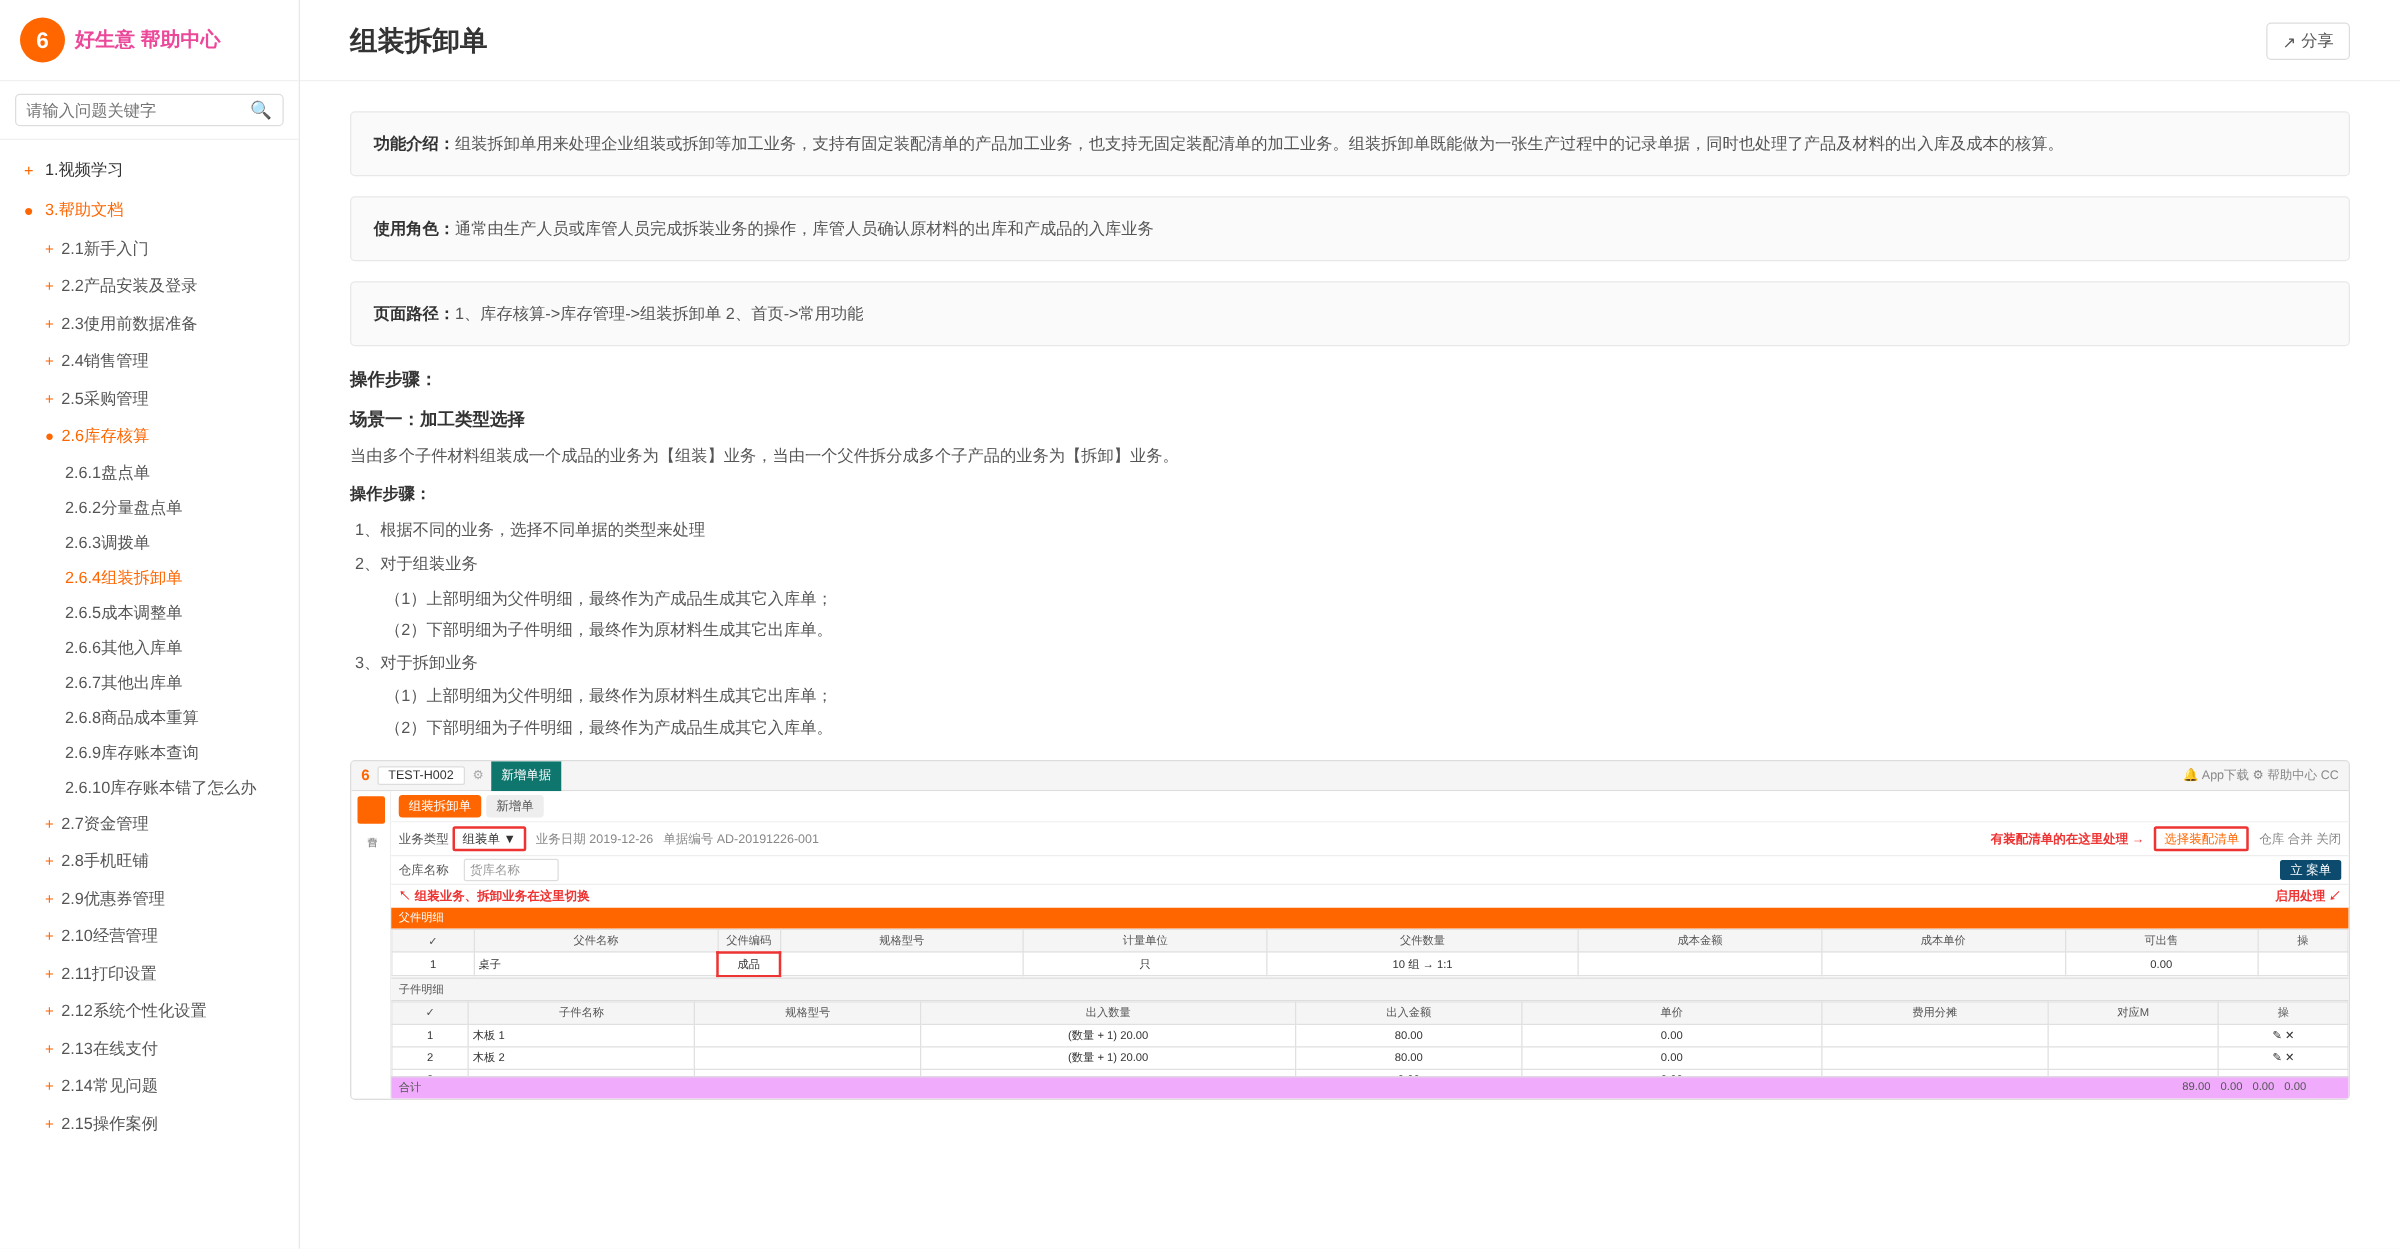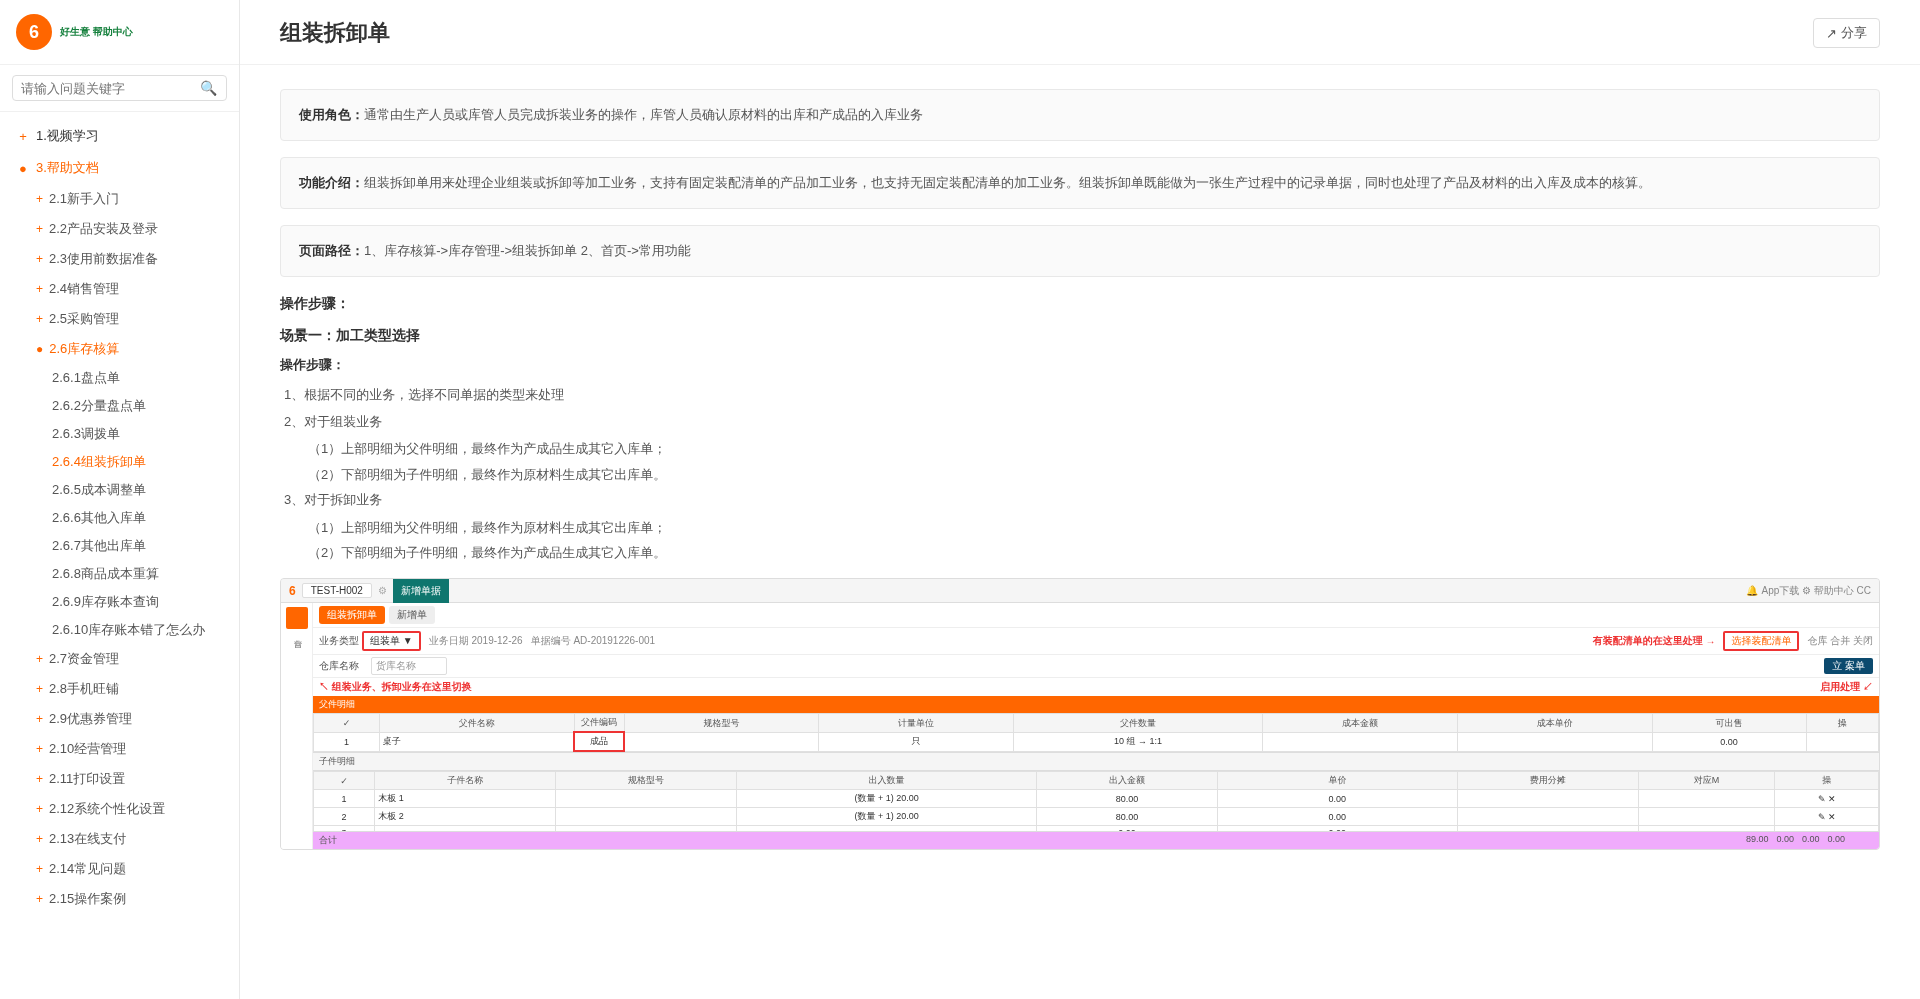--- a/index.html
+++ b/index.html
@@ -24,21 +24,21 @@
     }
     #logo-circle {
       width: 36px; height: 36px;
       background: #f60;
       border-radius: 50%;
       display: flex; align-items: center; justify-content: center;
       color: #fff; font-size: 18px; font-weight: bold;
       margin-right: 8px;
     }
     #logo-text {
-      font-size: 10px; font-weight: bold; color: #15803d;
+      font-size: 16px; font-weight: bold; color: #ec4899;
     }
     #search-area {
       padding: 10px 12px;
       border-bottom: 1px solid #f0f0f0;
     }
     #search-wrap {
       display: flex; align-items: center;
       border: 1px solid #ddd; border-radius: 4px;
       padding: 4px 8px;
       background: #fff;
@@ -268,34 +268,37 @@
   <div id="top-bar">
     <h1 id="page-title">组装拆卸单</h1>
     <button id="share-btn">
       <span style="font-size:13px;">↗</span>
       <span>分享</span>
     </button>
   </div>
   <div id="content-area">
 
     <div class="info-block">
+      <span class="label-bold">功能介绍：</span><span>组装拆卸单用来处理企业组装或拆卸等加工业务，支持有固定装配清单的产品加工业务，也支持无固定装配清单的加工业务。组装拆卸单既能做为一张生产过程中的记录单据，同时也处理了产品及材料的出入库及成本的核算。</span>
+    </div>
+
+    <div class="info-block">
       <span class="label-bold">使用角色：</span><span>通常由生产人员或库管人员完成拆装业务的操作，库管人员确认原材料的出库和产成品的入库业务</span>
-    </div>
-
-    <div class="info-block">
-      <span class="label-bold">功能介绍：</span><span>组装拆卸单用来处理企业组装或拆卸等加工业务，支持有固定装配清单的产品加工业务，也支持无固定装配清单的加工业务。组装拆卸单既能做为一张生产过程中的记录单据，同时也处理了产品及材料的出入库及成本的核算。</span>
     </div>
 
     <div class="info-block">
       <span class="label-bold">页面路径：</span><span>1、库存核算-&gt;库存管理-&gt;组装拆卸单 2、首页-&gt;常用功能</span>
     </div>
 
     <div class="section-title">操作步骤：</div>
 
     <div class="scenario-title">场景一：加工类型选择</div>
+    <div class="content-text">
+      <span>当由多个子件材料组装成一个成品的业务为【组装】业务，当由一个父件拆分成多个子产品的业务为【拆卸】业务。</span>
+    </div>
     <div class="content-text">
       <span class="bold">操作步骤：</span>
     </div>
     <div class="step-item">1、根据不同的业务，选择不同单据的类型来处理</div>
     <div class="step-item">2、对于组装业务</div>
     <div class="sub-step">（1）上部明细为父件明细，最终作为产成品生成其它入库单；</div>
     <div class="sub-step">（2）下部明细为子件明细，最终作为原材料生成其它出库单。</div>
     <div class="step-item">3、对于拆卸业务</div>
     <div class="sub-step">（1）上部明细为父件明细，最终作为原材料生成其它出库单；</div>
     <div class="sub-step">（2）下部明细为子件明细，最终作为产成品生成其它入库单。</div>

